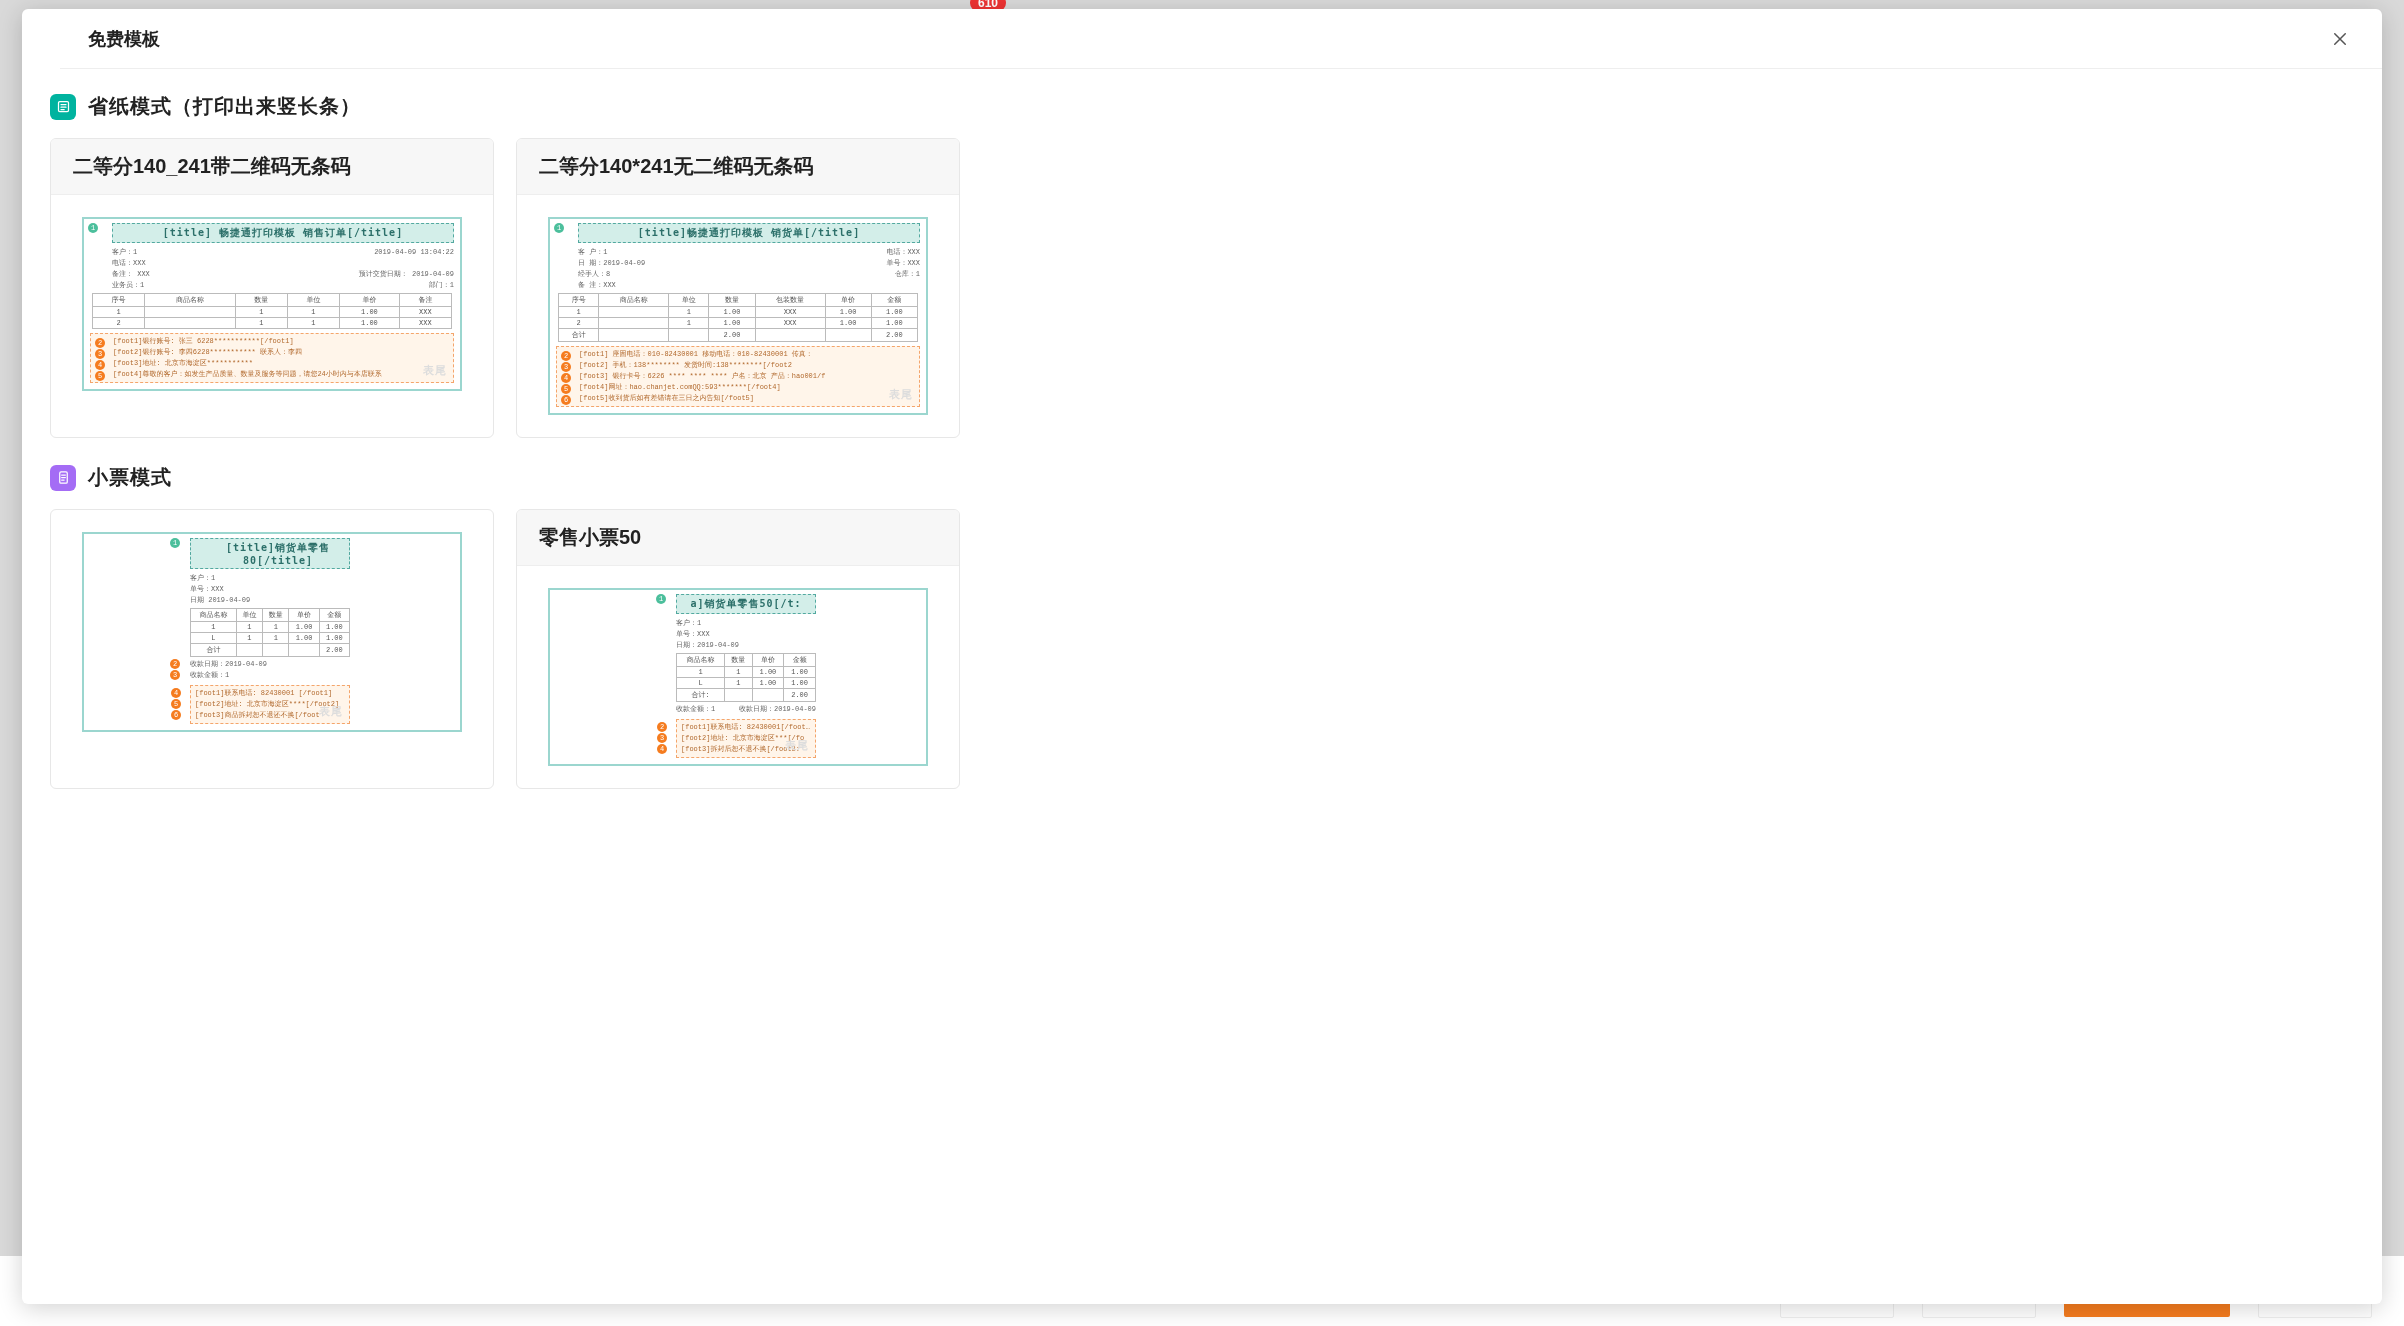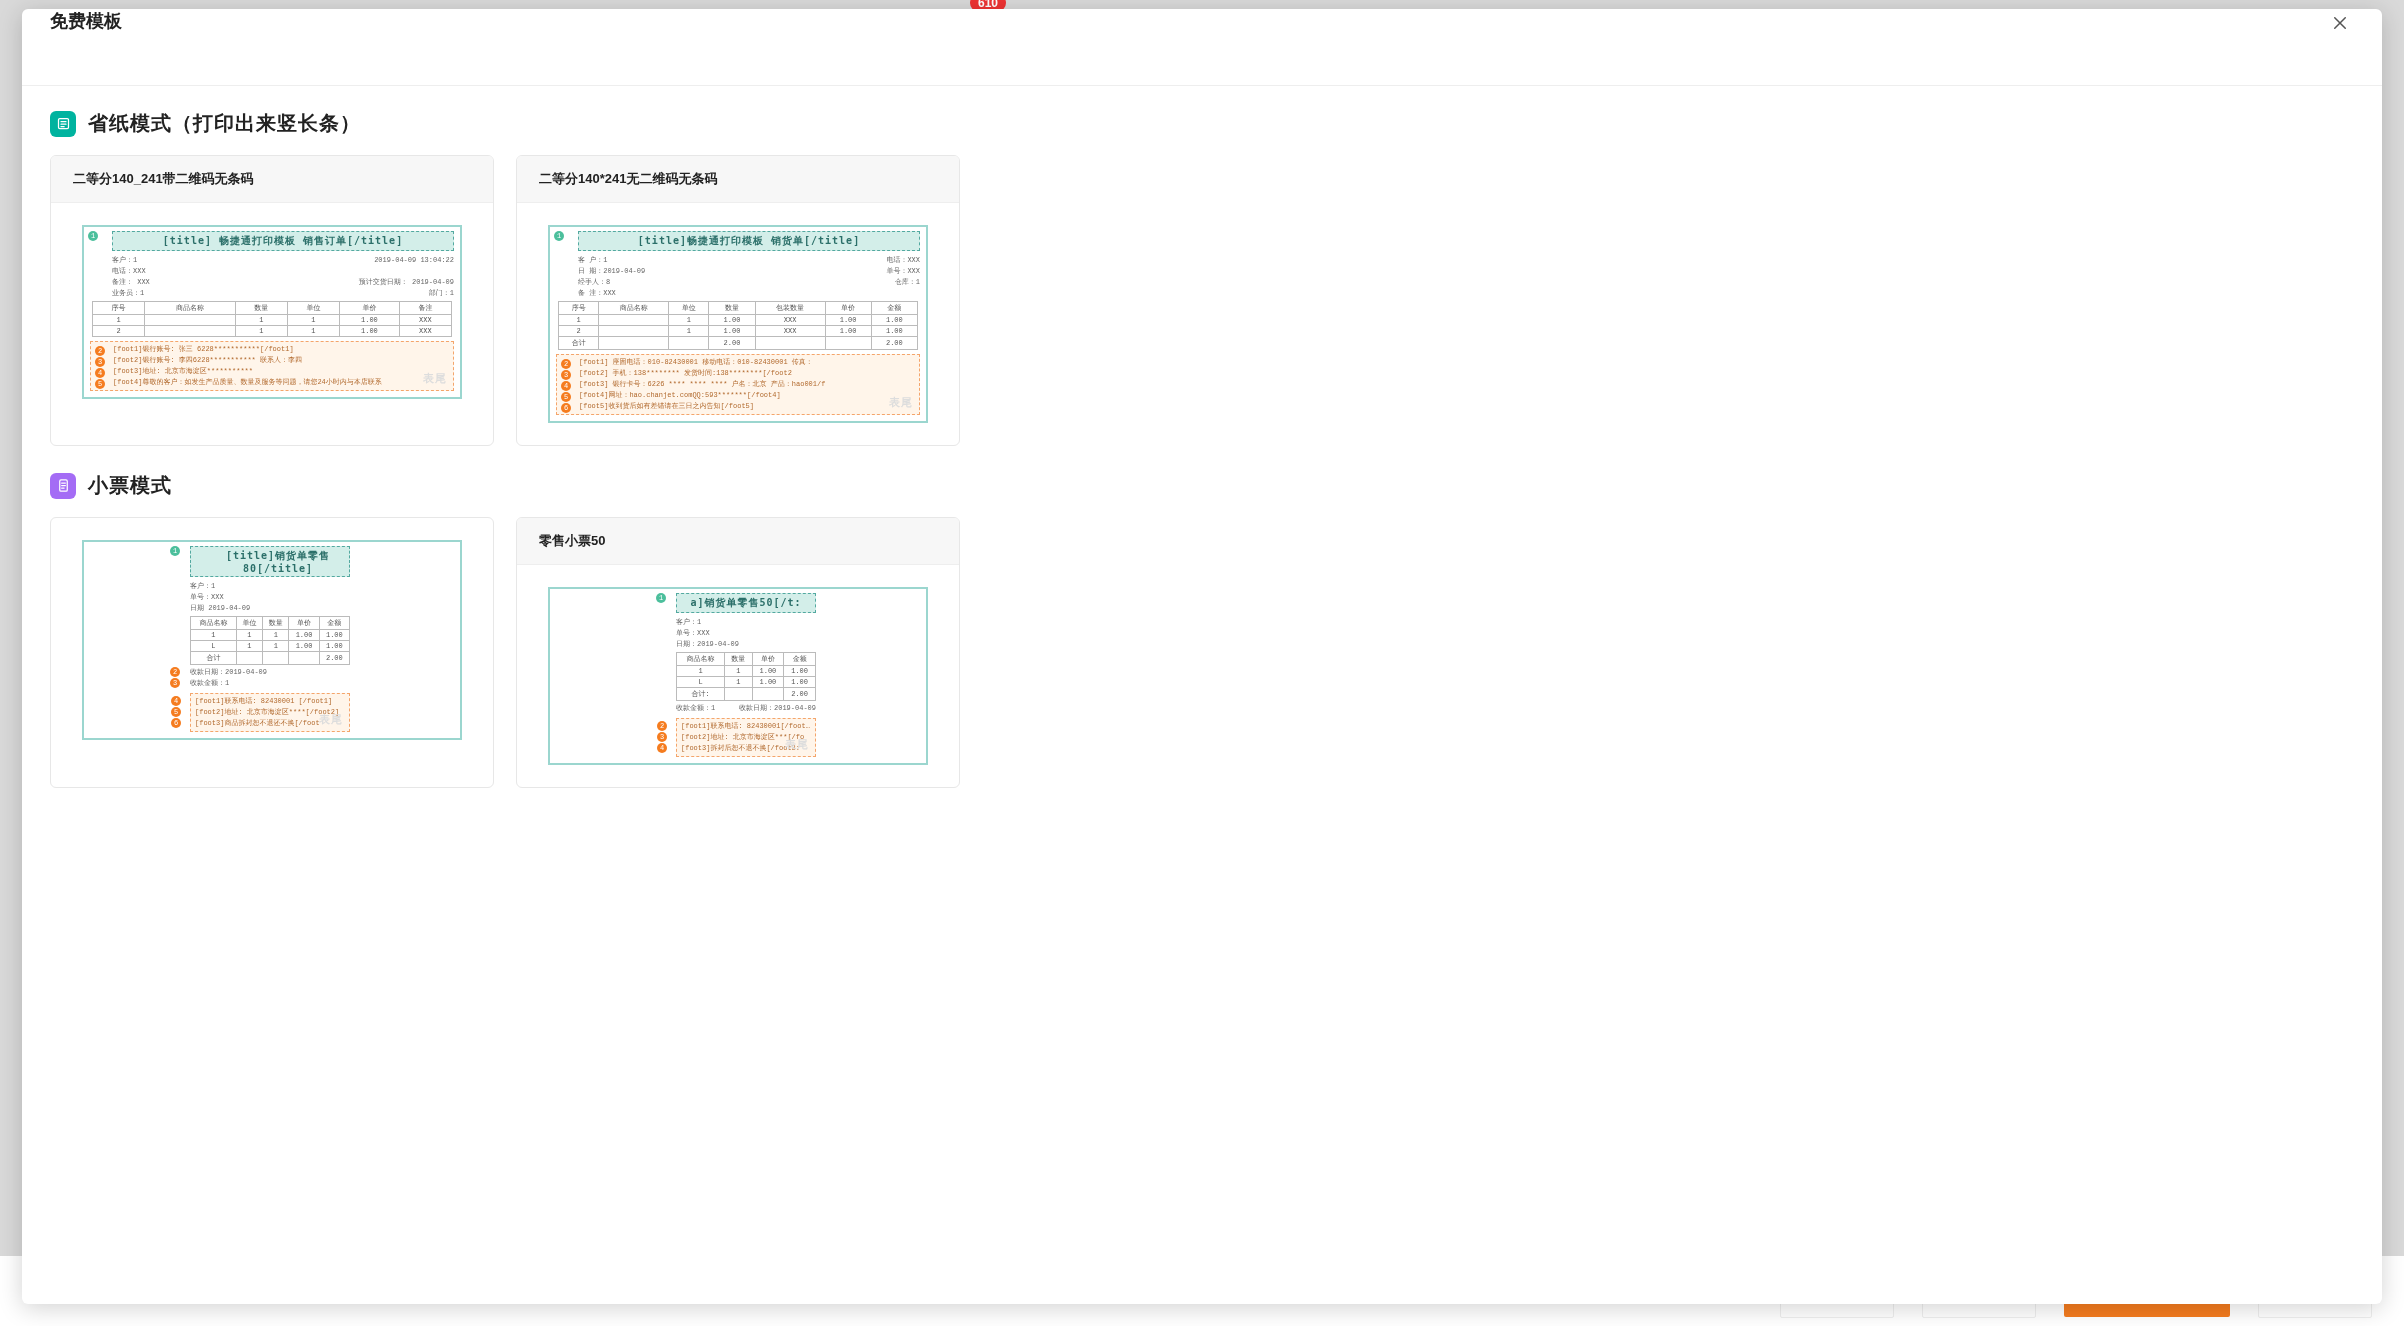--- a/index.html
+++ b/index.html
@@ -17,22 +17,23 @@
   .btn-orange { padding: 14px 38px; border: none; border-radius: 2px; background: #f57c1f; color: #fff; cursor: pointer; font-size: 18px; }
   .badge-610 { position: absolute; top: -6px; left: 970px; background: #e33; color: #fff; font-size: 12px; font-weight: bold; padding: 2px 8px; border-radius: 10px; }
 
   
   .modal {
     position: absolute; top: 9px; left: 22px; right: 22px; bottom: 22px;
     background: #fff; border-radius: 6px; box-shadow: 0 4px 24px rgba(0,0,0,.18);
     display: flex; flex-direction: column; overflow: hidden;
   }
   .modal-head {
-    height: 77px; padding: 0 28px; display: flex; align-items: flex-start;
+    height: 60px; padding: 0 28px; display: flex; align-items: center;
     border-bottom: 1px solid #eee;
+    margin-left: 38px;
   }
   .modal-title { font-size: 18px; font-weight: 600; color: #222; flex: 1; }
   .close-btn { width: 28px; height: 28px; display: flex; align-items: center; justify-content: center; cursor: pointer; color: #555; }
   .close-btn svg { width: 18px; height: 18px; }
 
   .modal-body { flex: 1; overflow-y: auto; padding: 24px 28px; }
 
   .section { margin-bottom: 26px; }
   .section-head { display: flex; align-items: center; gap: 12px; margin-bottom: 18px; }
   .section-icon { width: 26px; height: 26px; border-radius: 6px; display: flex; align-items: center; justify-content: center; }
@@ -40,21 +41,21 @@
   .section-icon.purple { background: #a46cf5; }
   .section-icon svg { width: 15px; height: 15px; }
   .section-title { font-size: 20px; font-weight: 600; color: #222; letter-spacing: 1px; }
 
   .card-row { display: flex; gap: 22px; }
   .card {
     width: 444px; border: 1px solid #e7e7e7; border-radius: 6px;
     background: #fff; overflow: hidden; cursor: pointer;
   }
   .card-head { background: #f7f7f7; border-bottom: 1px solid #eee; padding: 14px 22px; }
-  .card-title { font-size: 13px; font-weight: 600; color: #222; }
+  .card-title { font-size: 20px; font-weight: 600; color: #222; }
   .card-body { padding: 22px; display: flex; align-items: center; justify-content: center; min-height: 200px; }
 
   
   .preview {
     width: 380px; min-height: 170px; border: 2px solid #9bd6cf; background: #fff;
     padding: 4px 6px 6px 6px; font-size: 8px; color: #444;
     position: relative; font-family: "SimSun","Courier New",monospace;
   }
   .pv-titlebox {
     background: #d3eee9; border: 1px dashed #53a9a0;

